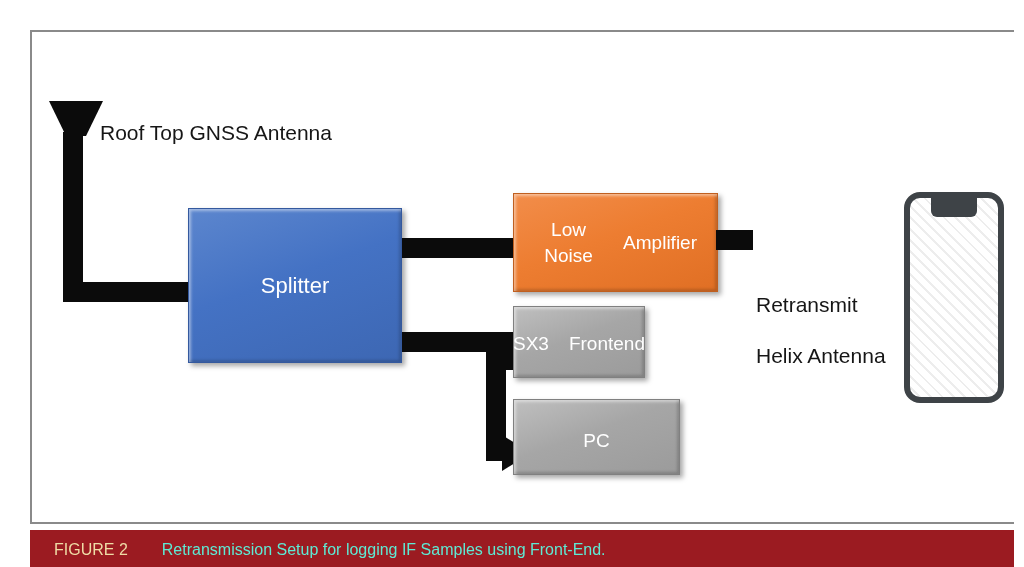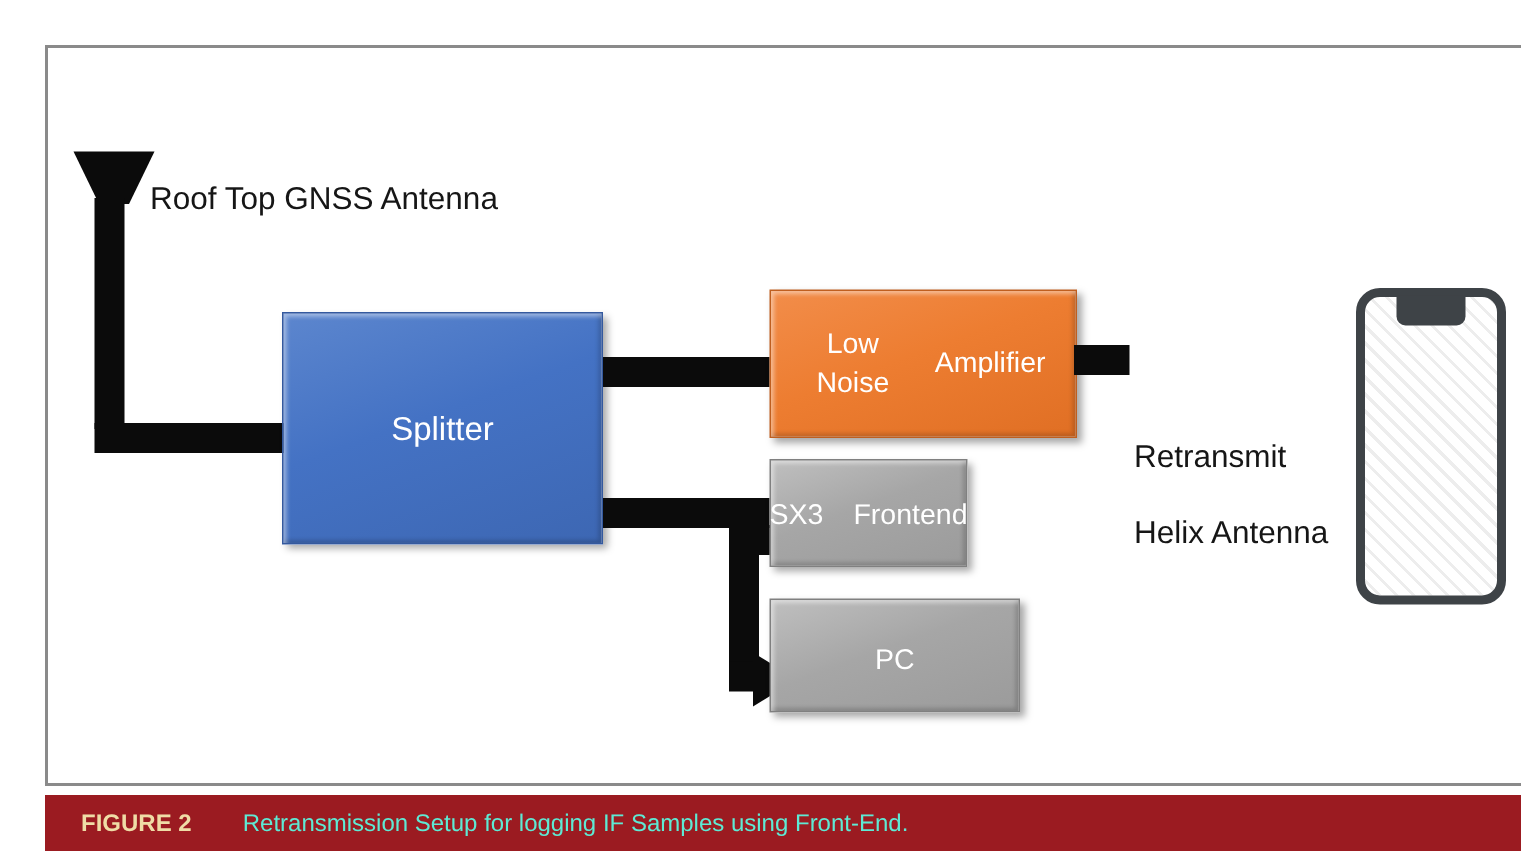--- a/index.html
+++ b/index.html
@@ -47,21 +47,21 @@
            border:6px solid #3e4347; border-radius:16px;
            background:
              repeating-linear-gradient(45deg, #ffffff 0px, #ffffff 6px, #ededed 6px, #ededed 8px); }
   .phone-notch { position:absolute; left:50%; top:-1px; transform:translateX(-50%);
                  width:46px; height:11px; background:#3e4347;
                  border-radius:0 0 6px 6px; }
 
   
   .caption-bar { position:absolute; left:10px; top:510px; width:1000px; height:39px;
                  background:#9b1b21; display:flex; align-items:center; padding:0 14px; }
-  .caption-label { color:#efdca6; font-weight:bold; font-size:16px; letter-spacing:0px;
+  .caption-label { color:#efdca6; font-weight:normal; font-size:16px; letter-spacing:0px;
                    white-space:nowrap; }
   .caption-text { color:#5eead4; font-size:16px; margin-left:14px; white-space:nowrap; }
 </style>
 </head>
 <body>
 
 <div class="page">
 
   <div class="frame"></div>
 

